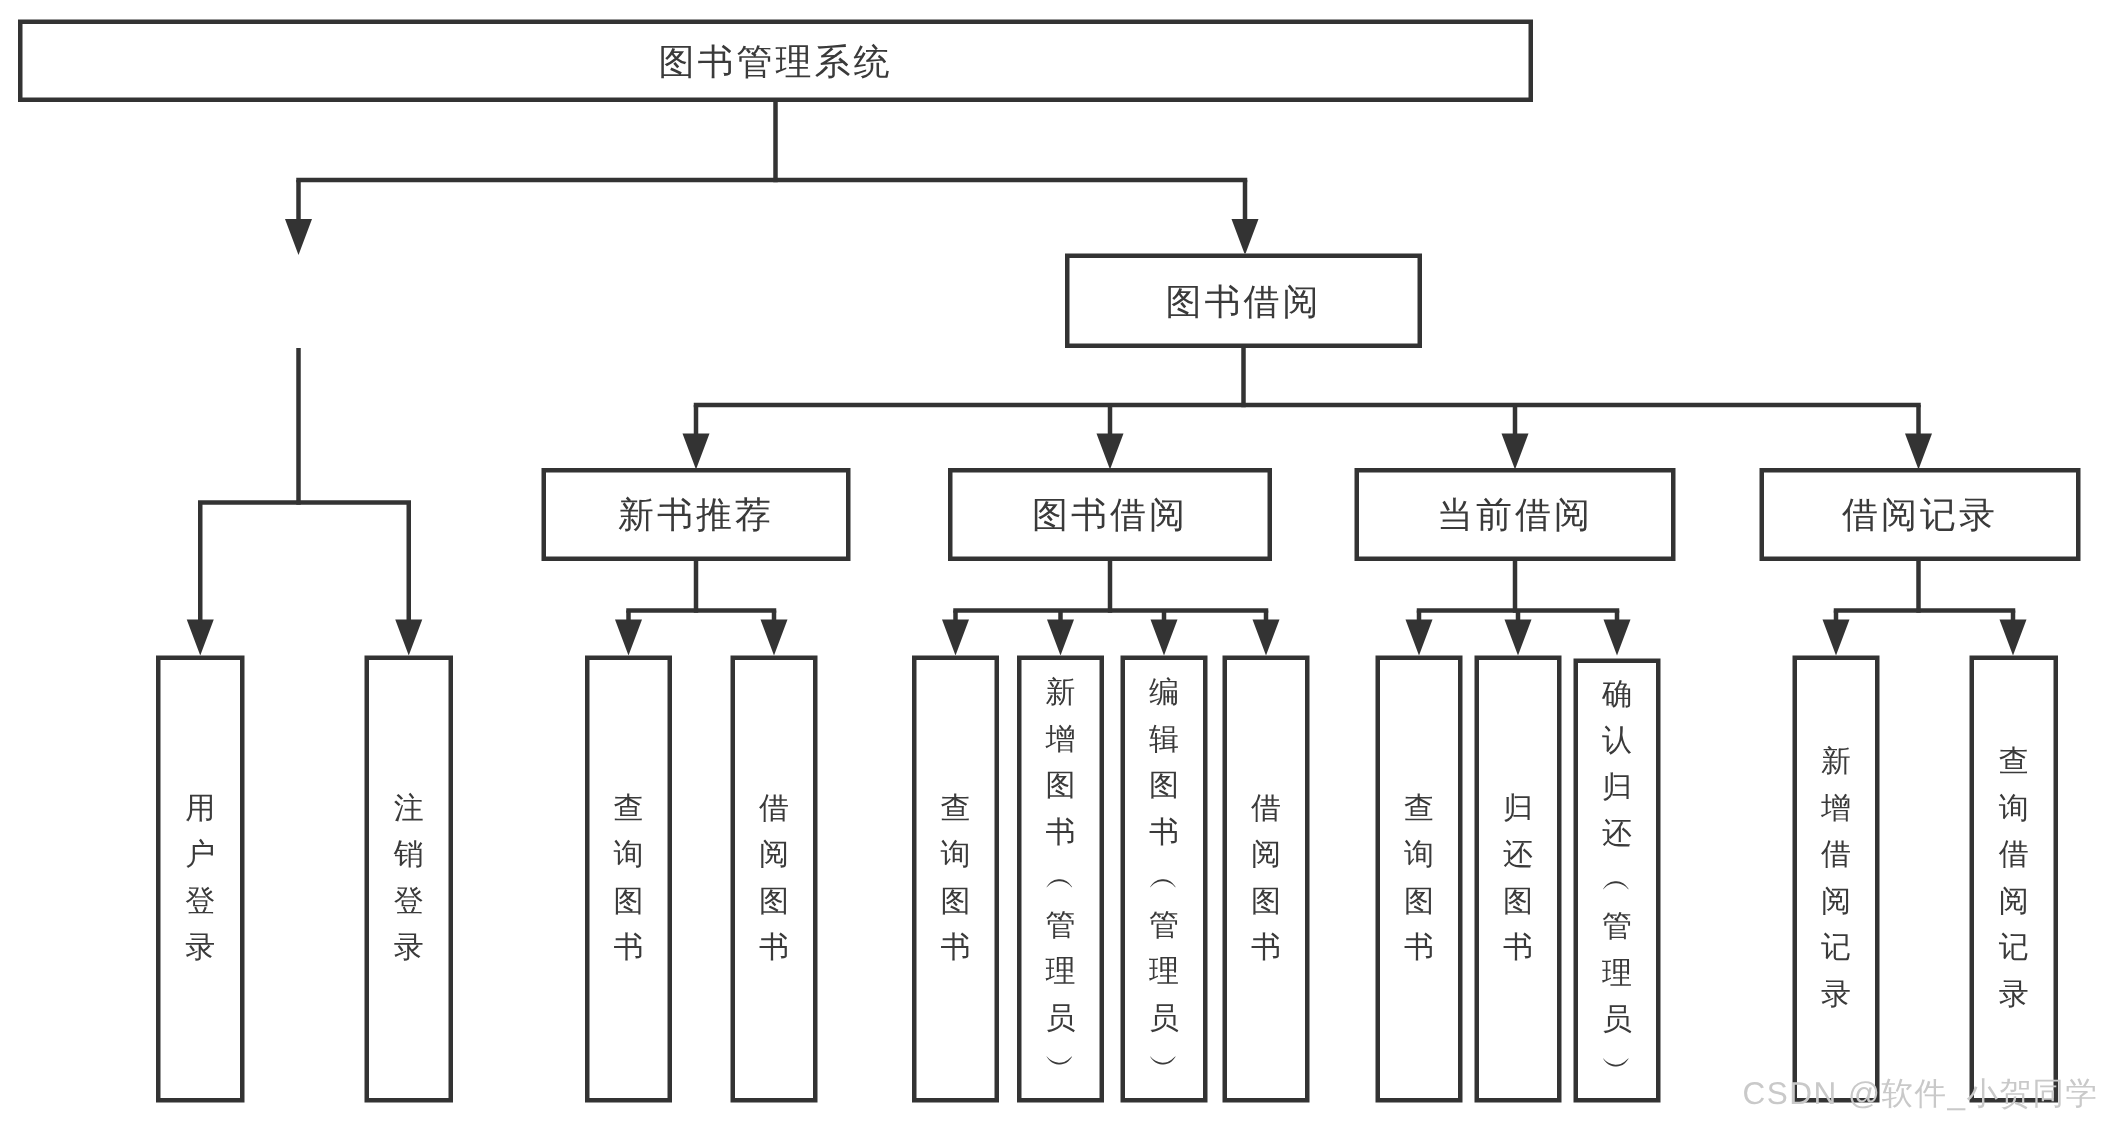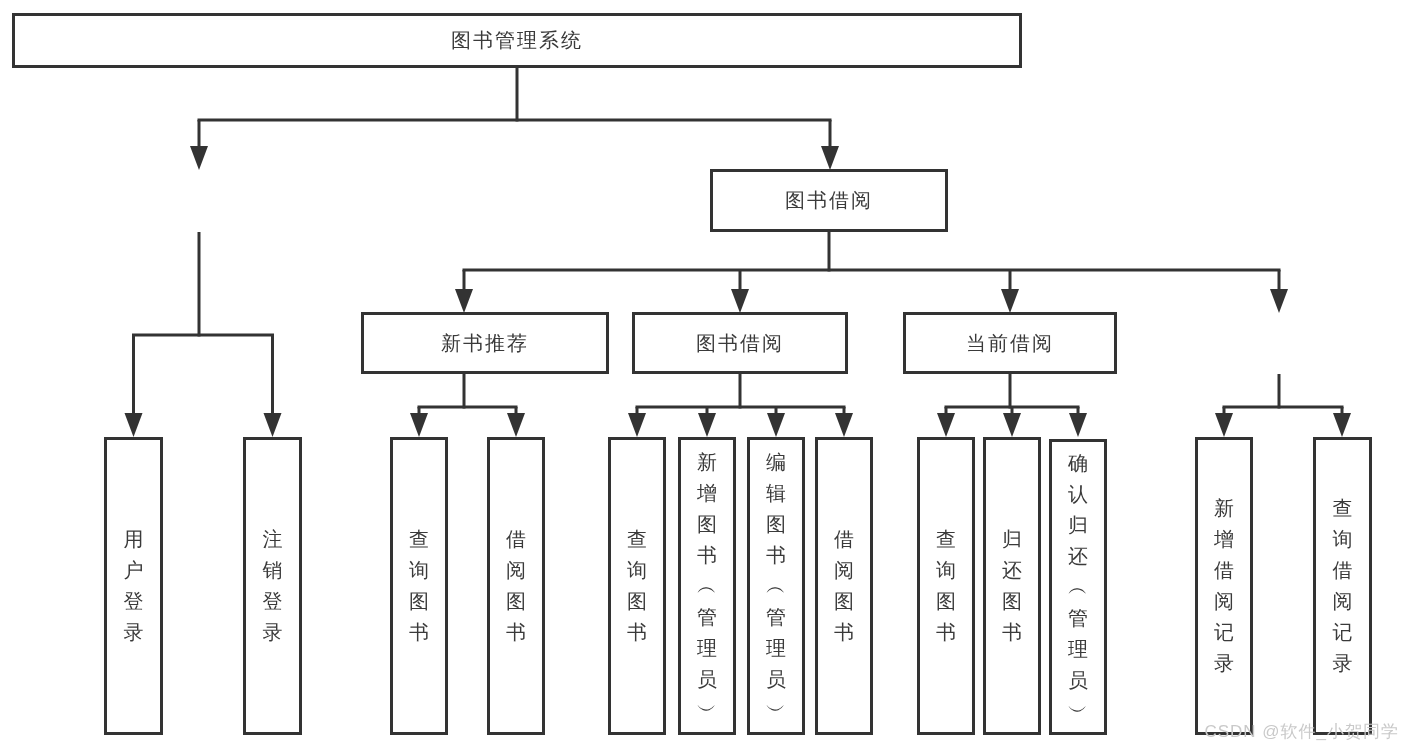--- a/index.html
+++ b/index.html
@@ -39,36 +39,36 @@
     position:absolute;
     border:3px solid var(--line);
     background:#ffffff;
     color:var(--text);
     z-index:2;
     display:flex;
     align-items:center;
     justify-content:center;
   }
   .node.h{
-    font-size:20px;
+    font-size:24px;
     letter-spacing:2px;
     text-align:center;
   }
   .node.v{
     font-size:20px;
     line-height:31px;
     white-space:pre-line;
     text-align:center;
   }
   .watermark{
     position:absolute;
     right:6px;
     bottom:4px;
     z-index:3;
-    font-size:17px;
+    font-size:21px;
     color:var(--watermark);
     letter-spacing:1px;
   }
 </style>
 </head>
 <body>
 
 <div class="canvas">
 
   <svg class="connectors" viewBox="0 0 1405 747" xmlns="http://www.w3.org/2000/svg">
@@ -130,23 +130,24 @@
     <line class="cline" x1="1224" y1="407" x2="1224" y2="417"></line>
     <polygon class="carrow" points="1215,413 1233,413 1224,437"></polygon>
     <line class="cline" x1="1342" y1="407" x2="1342" y2="417"></line>
     <polygon class="carrow" points="1333,413 1351,413 1342,437"></polygon>
   </svg>
 
   <div class="node h" style="left:12px;top:13px;width:1010px;height:55px">图书管理系统</div>
 
   <div class="node h" style="left:710px;top:169px;width:238px;height:63px">图书借阅</div>
 
-  <div class="node h" style="left:361px;top:312px;width:248px;height:62px">新书推荐</div>
+  <div class="node h" style="left:361px;top:312px;width:206px;height:62px">新书推荐</div>
   <div class="node h" style="left:903px;top:312px;width:214px;height:62px">当前借阅</div>
   <div class="node h" style="left:632px;top:312px;width:216px;height:62px">图书借阅</div>
+  <div class="node h" style="left:1173px;top:312px;width:214px;height:62px">借阅记录</div>
 
   <div class="node v" style="left:104px;top:437px;width:59px;height:298px">用
 户
 登
 录</div>
   <div class="node v" style="left:243px;top:437px;width:59px;height:298px">注
 销
 登
 录</div>
 

